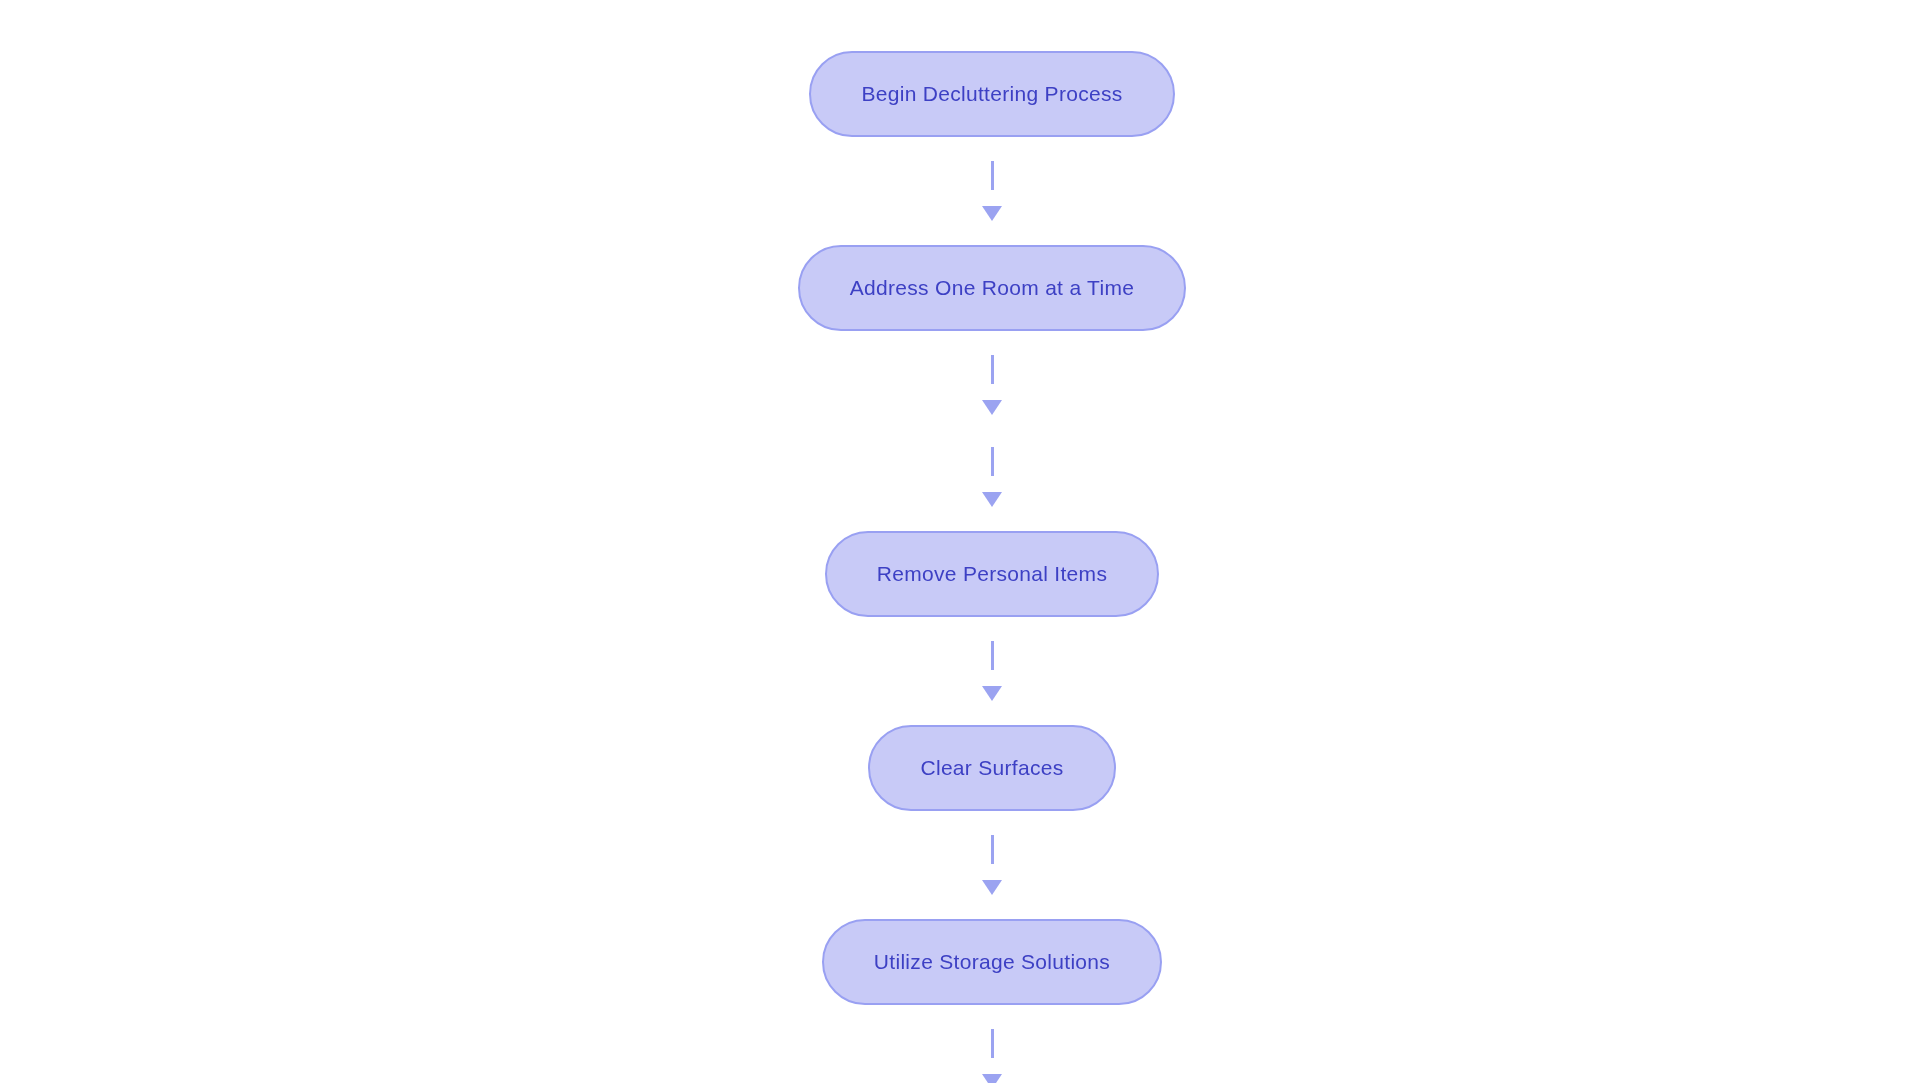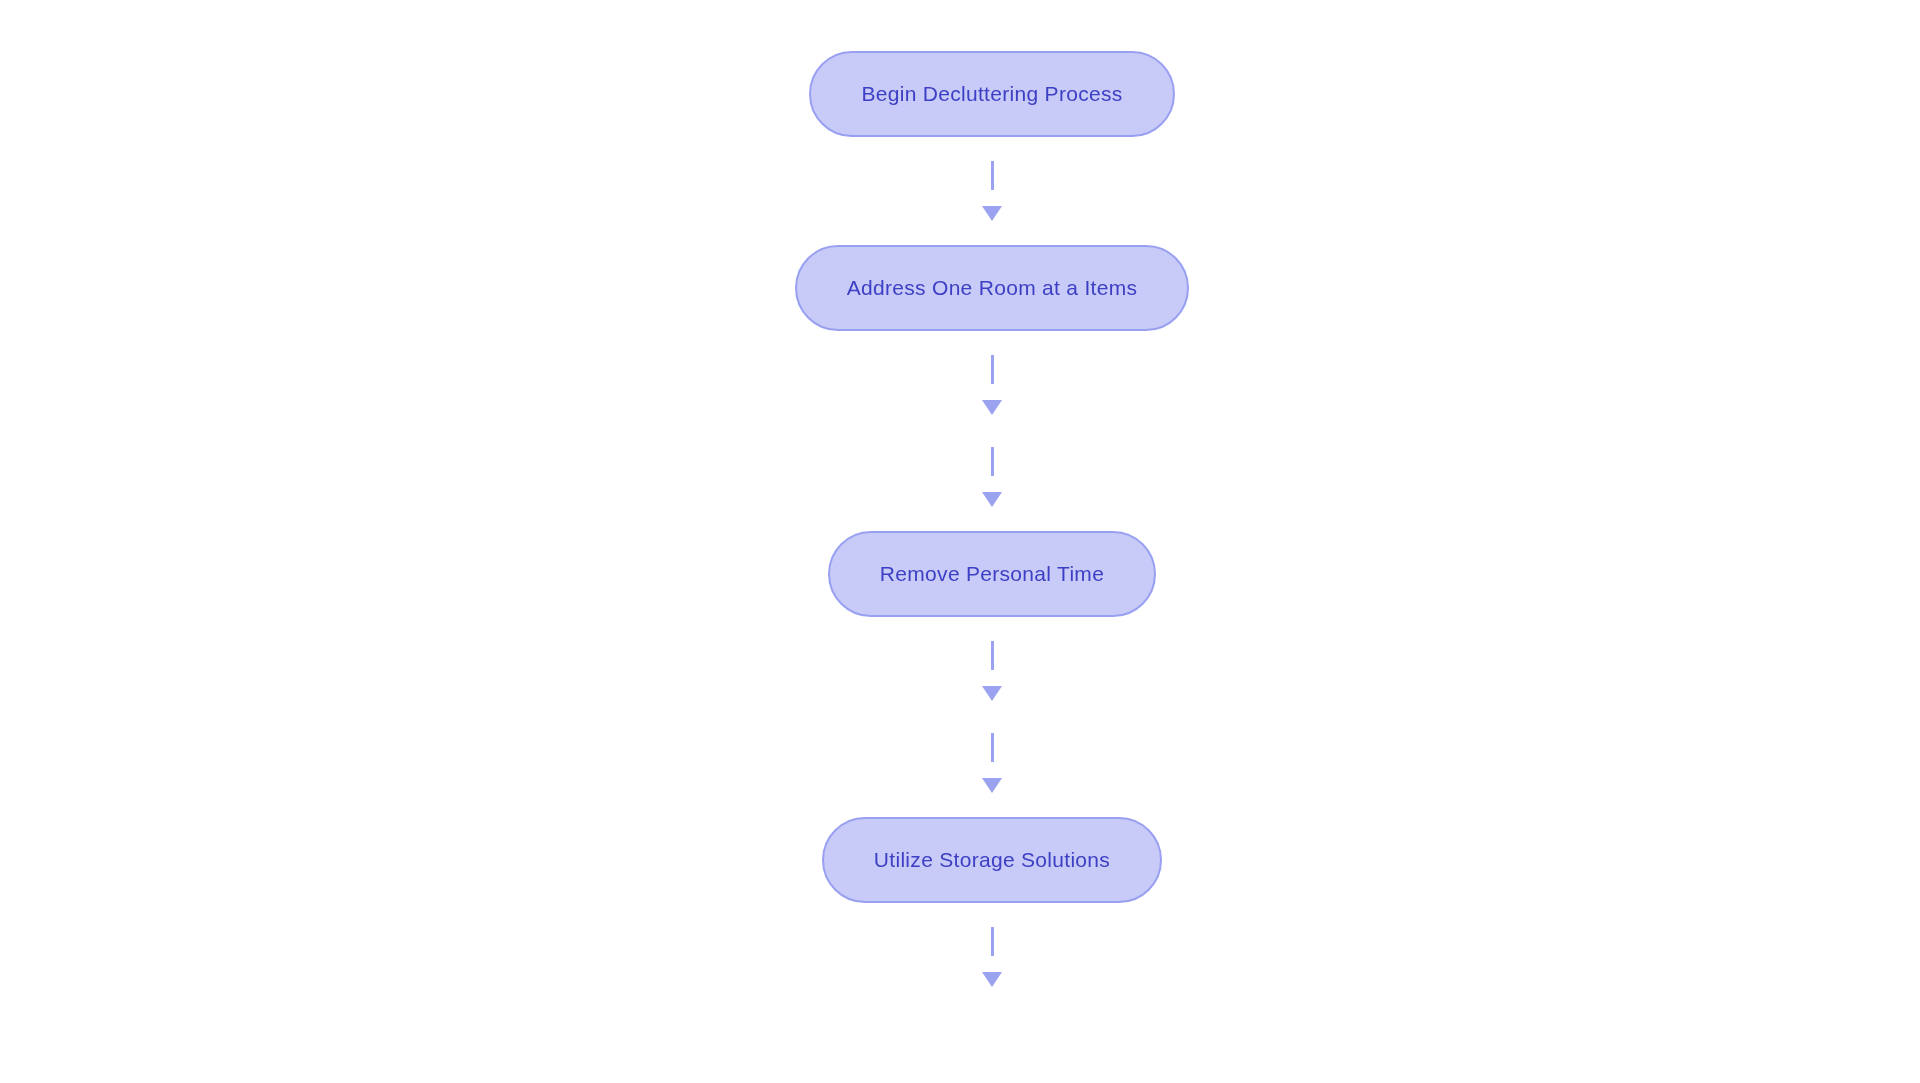--- a/index.html
+++ b/index.html
@@ -75,43 +75,46 @@
     <div class="node">
       <span>Begin Decluttering Process</span>
     </div>
 
     <div class="arrow">
       <div class="stem"></div>
       <div class="head"></div>
     </div>
 
     <div class="node">
-      <span>Address One Room at a Items</span>
+      <span>Address One Room at a Time</span>
     </div>
 
     <div class="arrow">
       <div class="stem"></div>
       <div class="head"></div>
     </div>
 
 
     <div class="arrow">
       <div class="stem"></div>
       <div class="head"></div>
     </div>
 
     <div class="node">
-      <span>Remove Personal Time</span>
+      <span>Remove Personal Items</span>
     </div>
 
     <div class="arrow">
       <div class="stem"></div>
       <div class="head"></div>
     </div>
 
+    <div class="node">
+      <span>Clear Surfaces</span>
+    </div>
 
     <div class="arrow">
       <div class="stem"></div>
       <div class="head"></div>
     </div>
 
     <div class="node">
       <span>Utilize Storage Solutions</span>
     </div>
 

